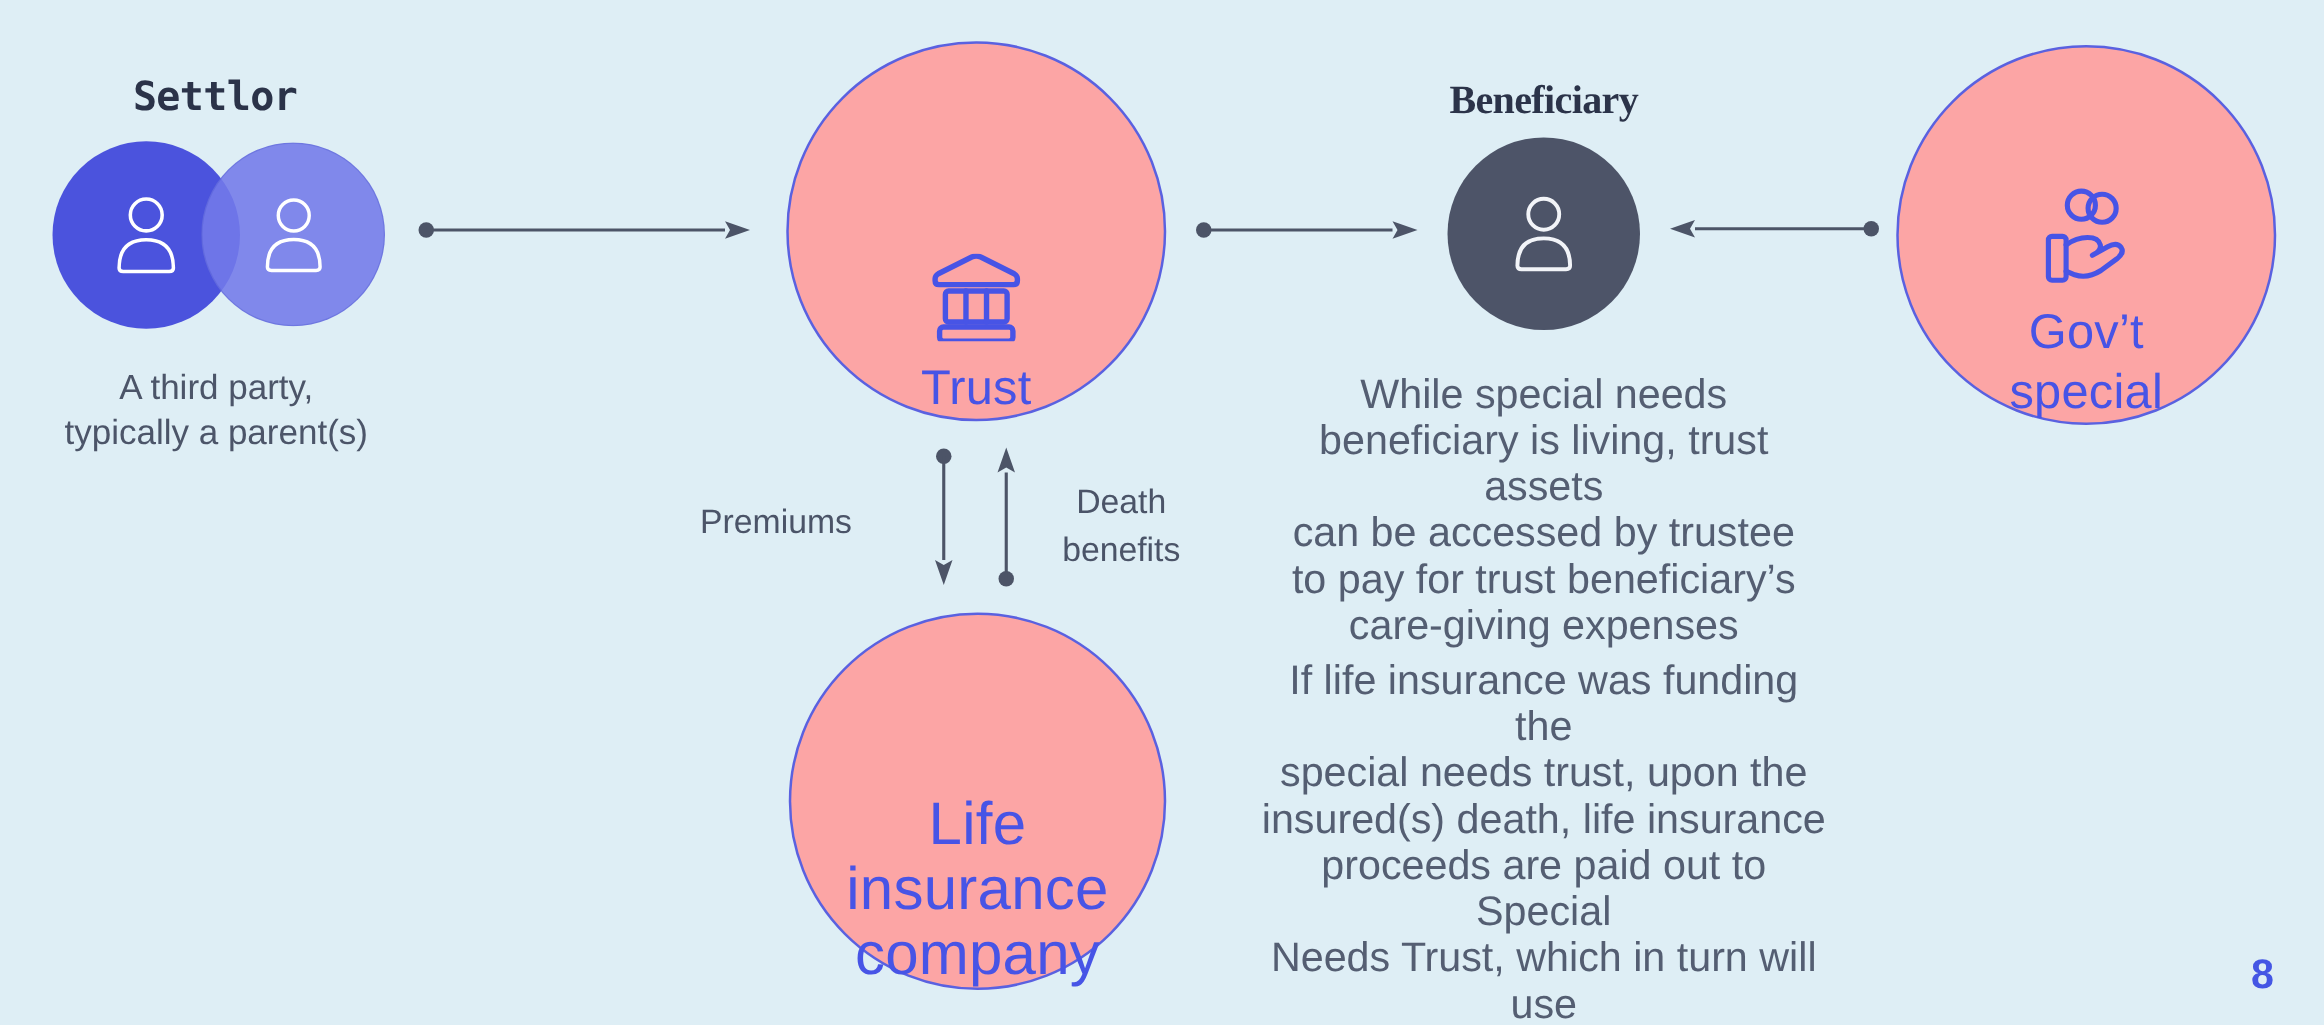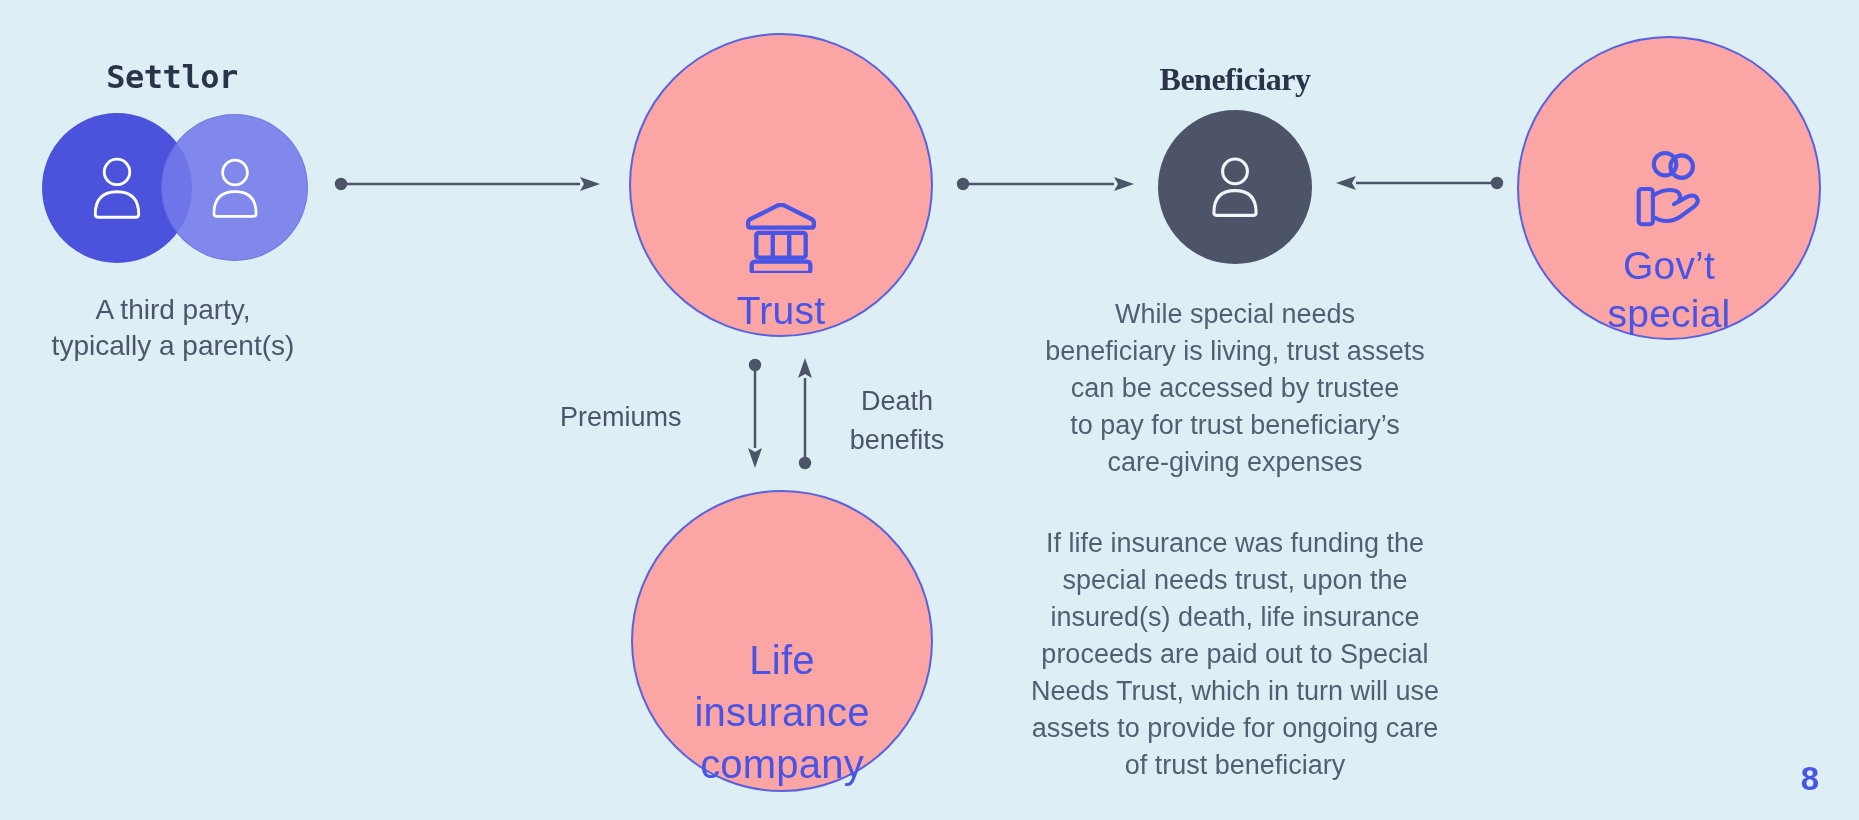--- a/index.html
+++ b/index.html
@@ -25,21 +25,21 @@
   .mono-heading{
     font-family:"DejaVu Sans Mono",monospace;font-weight:bold;
     font-size:32px;color:#2b3349;text-align:center;letter-spacing:-.5px;
   }
   
   .avatar-circle{
     position:absolute;border-radius:50%;
     display:flex;align-items:center;justify-content:center;
   }
   .body-text{
-    font-size:27px;line-height:37px;color:#545e72;
+    font-size:33px;line-height:37px;color:#545e72;
     text-align:center;white-space:pre-line;
   }
   .flow-label{font-size:27px;color:#4b5468;line-height:39px;}
   .arrow-svg{position:absolute;overflow:visible;}
   .arrow-svg line{stroke:#4c5467;stroke-width:2.5;}
   .arrow-svg circle{fill:#4c5467;}
   .arrow-svg polygon{fill:#4c5467;}
   .icon-svg{display:block;}
   .page-number{
     position:absolute;left:1790px;top:760px;width:40px;text-align:center;
@@ -110,21 +110,21 @@
   <svg class="arrow-svg" style="left:796px;top:356px;" width="18" height="114">
     <circle cx="9" cy="107" r="6.2"></circle>
     <line x1="9" y1="107" x2="9" y2="22"></line>
     <polygon points="2,22 9,2 16,22 9,18"></polygon>
   </svg>
 
   <div class="abs flow-label" style="left:827px;top:382px;width:140px;text-align:center;white-space:pre-line;">Death
 benefits</div>
 
   <div class="node-circle" style="left:631px;top:490px;width:302px;height:302px;">
-    <div class="node-label-blue" style="font-size:40px;line-height:52px;">Life
+    <div class="node-label-blue" style="font-size:48px;line-height:52px;">Life
 insurance
 company</div>
   </div>
 
   <div class="abs mono-heading" style="left:1085px;top:61px;width:300px;font-family:Liberation Serif, serif;">Beneficiary</div>
 
   <div class="avatar-circle" style="left:1158px;top:110px;width:154px;height:154px;background:#4d5468;">
     <span>
       <svg class="icon-svg" width="60" height="66" viewBox="0 0 64 72" fill="none" stroke="#f2f4f8" stroke-width="3.4" stroke-linejoin="round">
         <circle cx="32" cy="19" r="13.5"></circle>

